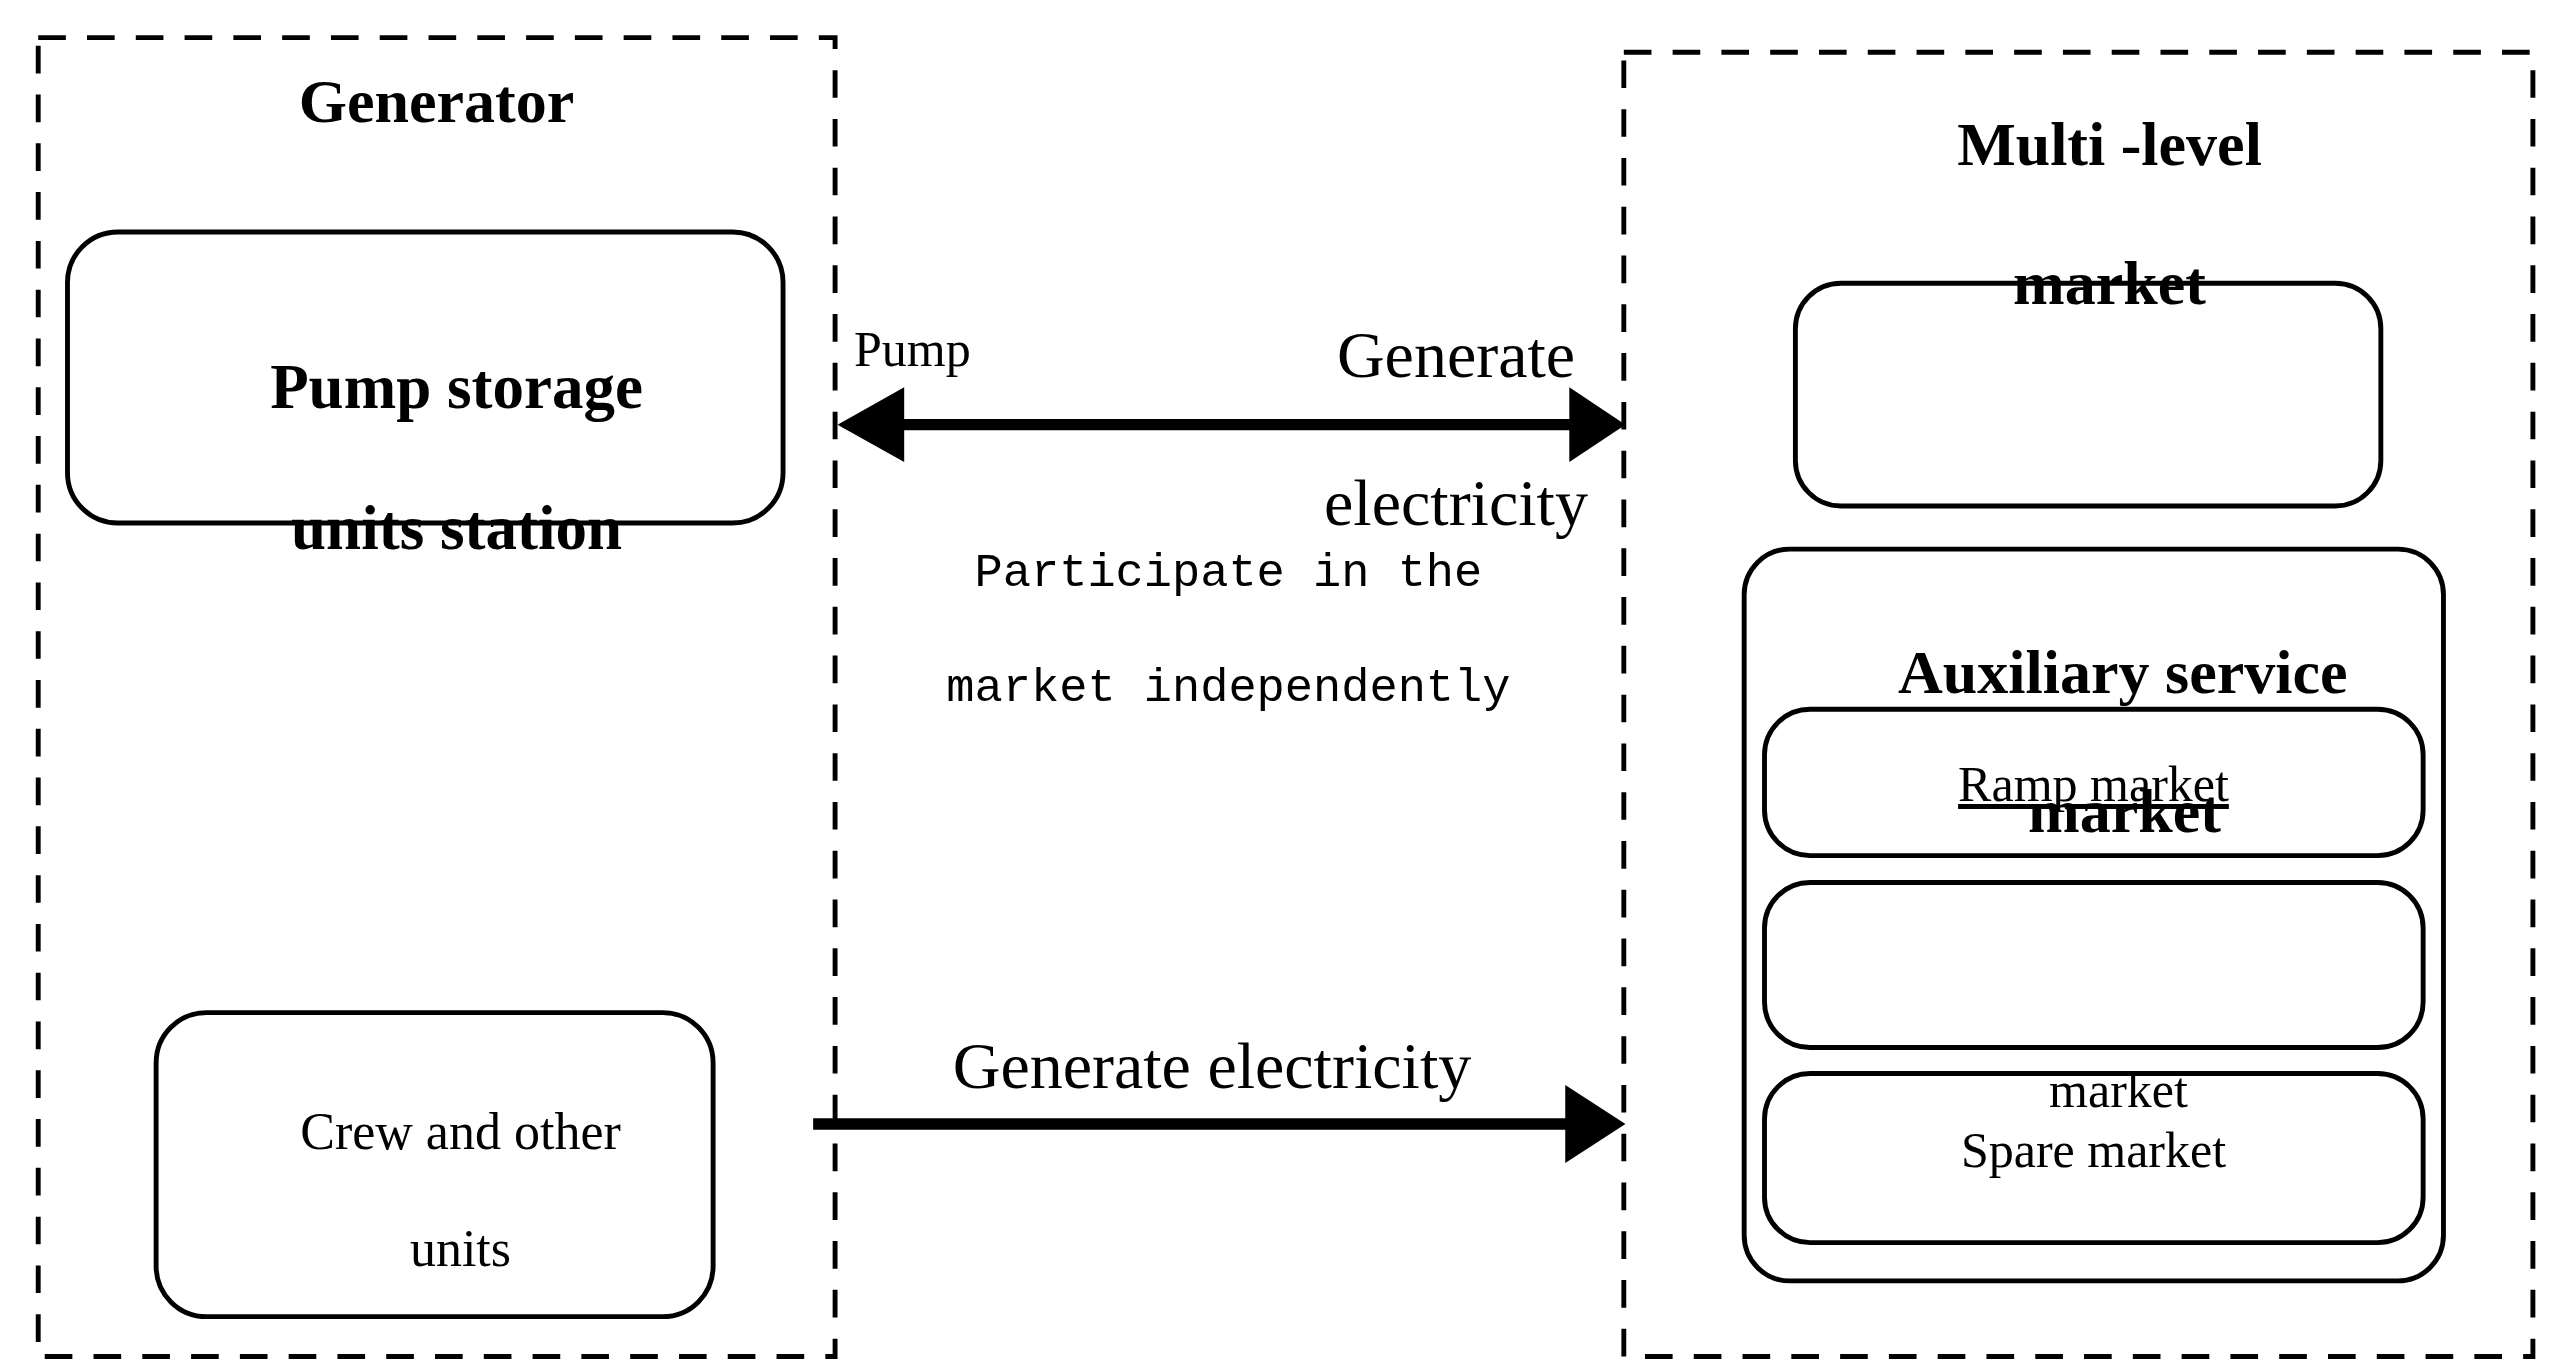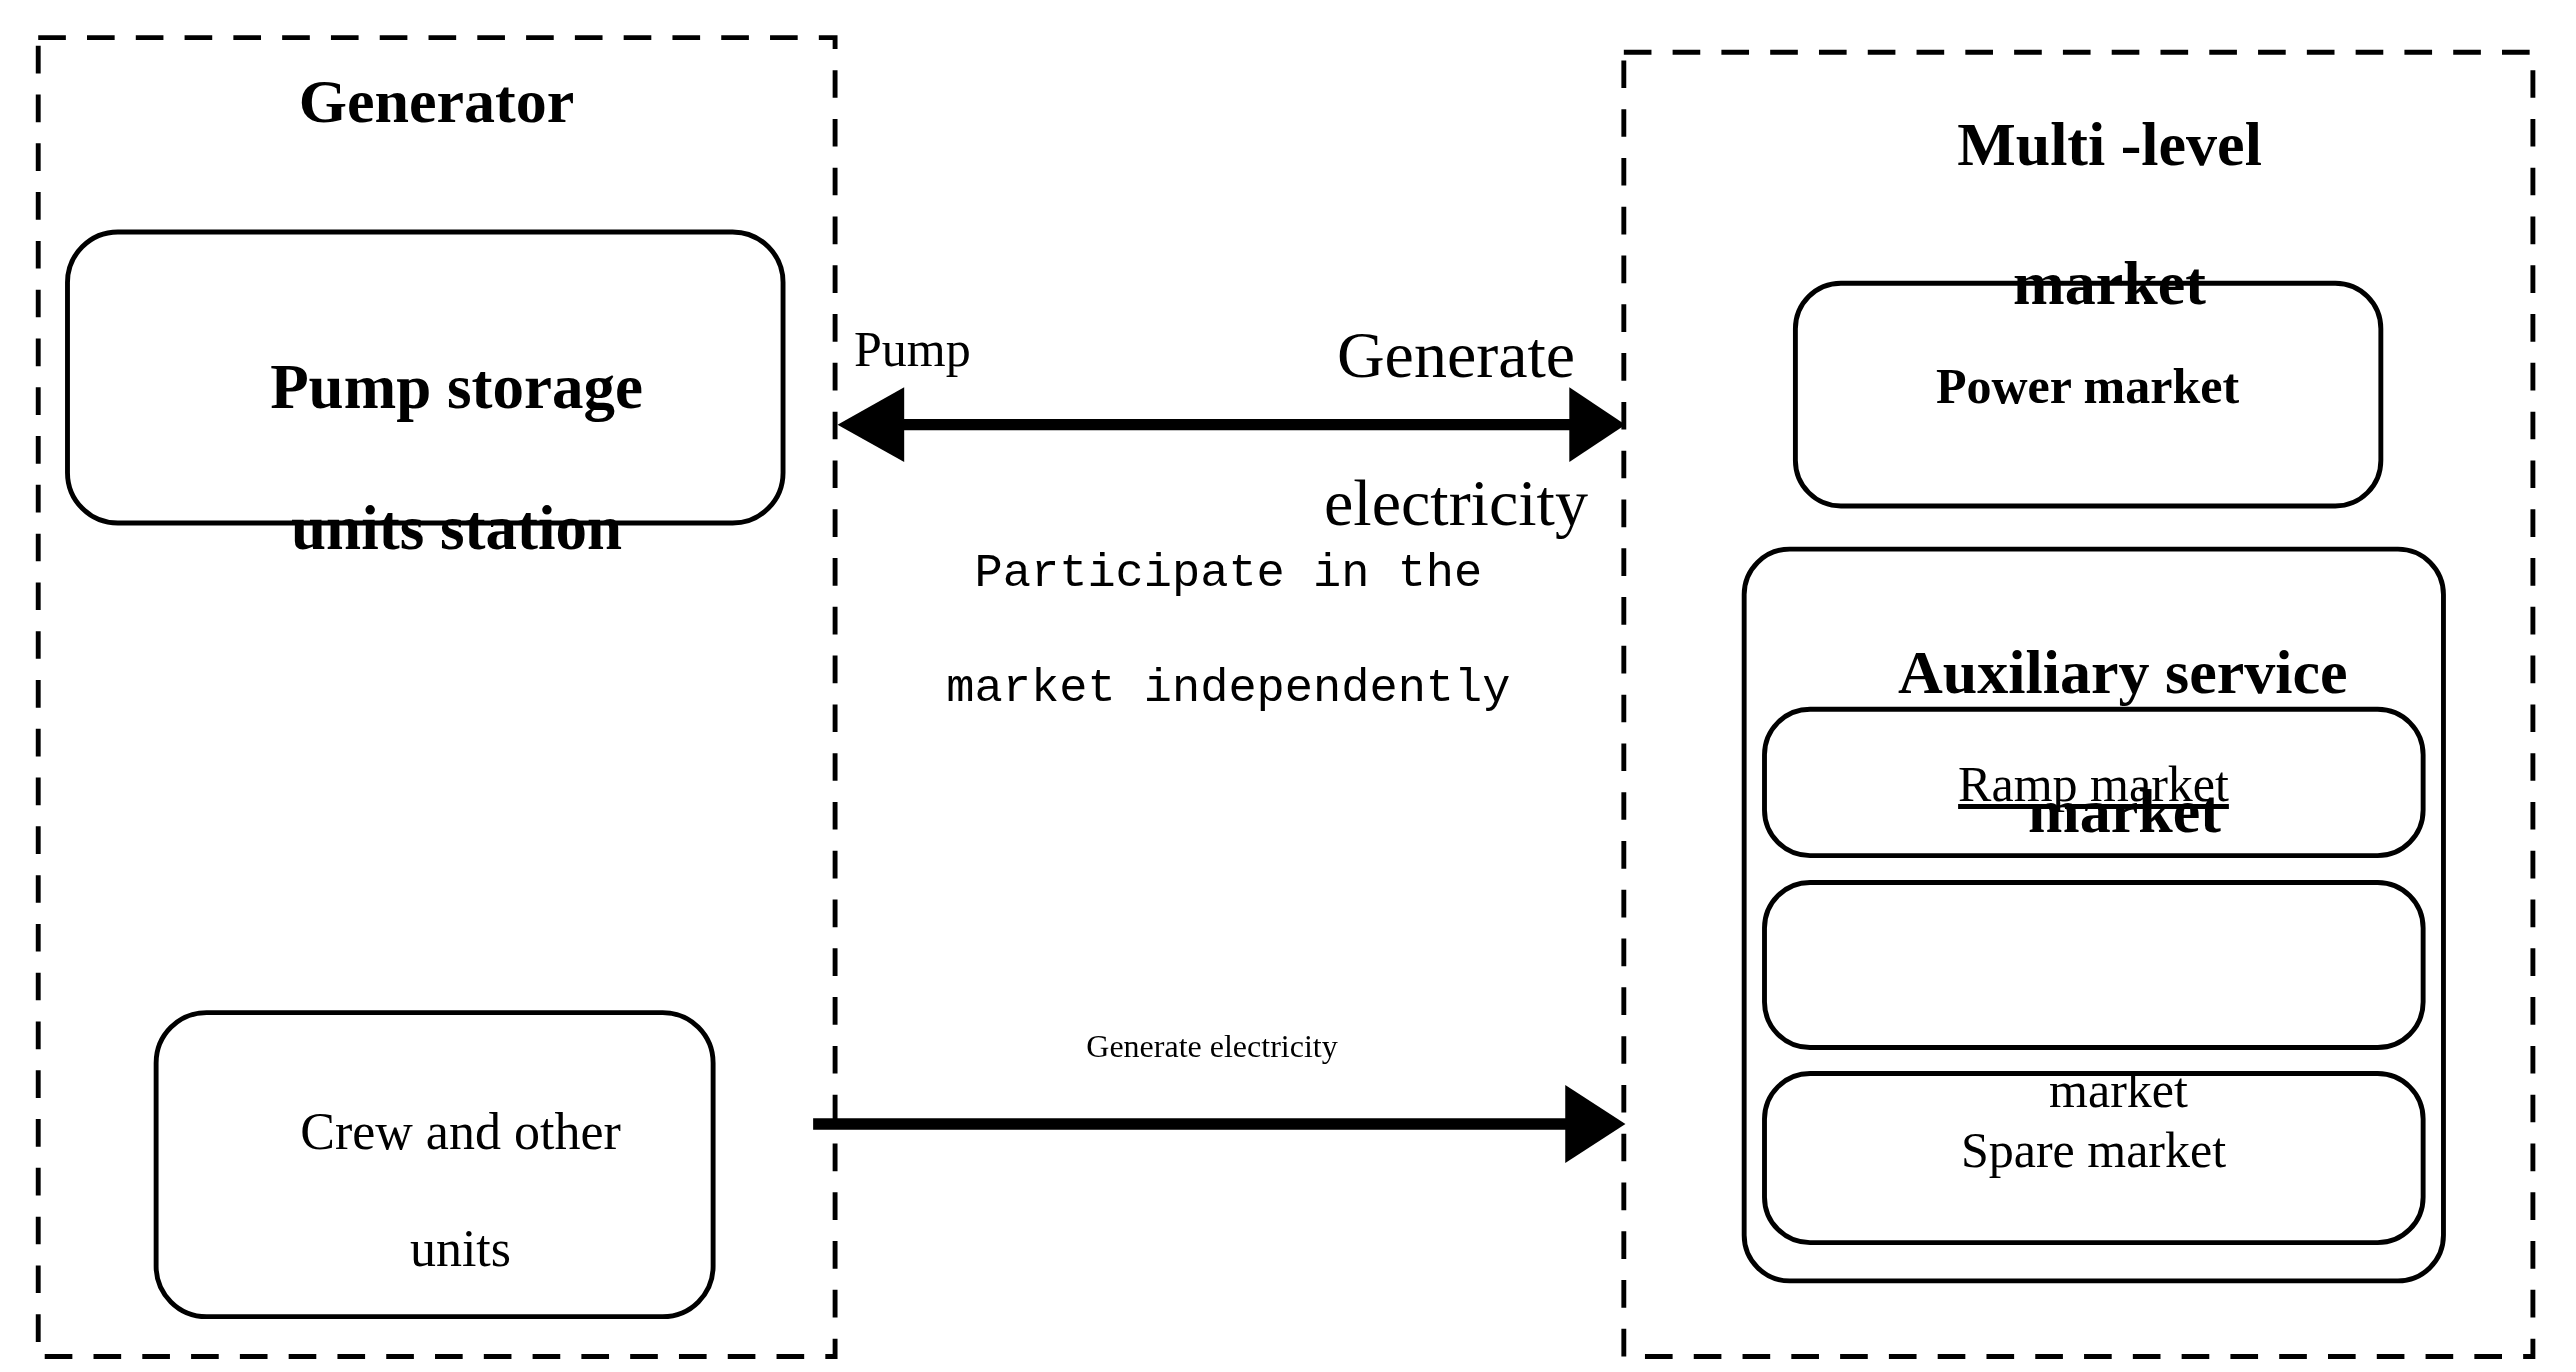--- a/index.html
+++ b/index.html
@@ -103,21 +103,20 @@
   <div class="lbl bold" style="left:67px; top:281px; width:716px; font-size:63px;">
     <span>Pump storage</span><br>
     <span>units station</span>
   </div>
 
   <div class="lbl" style="left:156px; top:1045px; width:557px; font-size:52px;">
     <span>Crew and other</span><br>
     <span>units</span>
   </div>
 
-  <div class="lbl bold" style="left:1795px; top:358px; width:585px; font-size:50px;">Power market</div>
 
   <div class="lbl bold" style="left:1744px; top:569px; width:699px; font-size:62px;">
     <span>Auxiliary service</span><br>
     <span>market</span>
   </div>
 
   <div class="lbl" style="left:1764px; top:756px; width:659px; font-size:50px;text-decoration:underline;">Ramp market</div>
 
   <div class="lbl" style="left:1764px; top:894px; width:659px; font-size:50px;">
     <br>
@@ -131,16 +130,16 @@
   <div class="lbl" style="left:1244px; top:244px; width:358px; font-size:66px;">
     <span>Generate</span><br>
     <span>electricity</span>
   </div>
 
   <div class="lbl mono" style="left:798px; top:488px; width:748px; font-size:47px; line-height:1.22;text-align:center;">
     <span>Participate in the</span><br>
     <span>market independently</span>
   </div>
 
-  <div class="lbl" style="left:854px; top:1029px; width:716px; font-size:32px;">Generate electricity</div>
+  <div class="lbl" style="left:854px; top:1029px; width:716px; font-size:66px;">Generate electricity</div>
 
 </div>
 
 
 </body></html>

